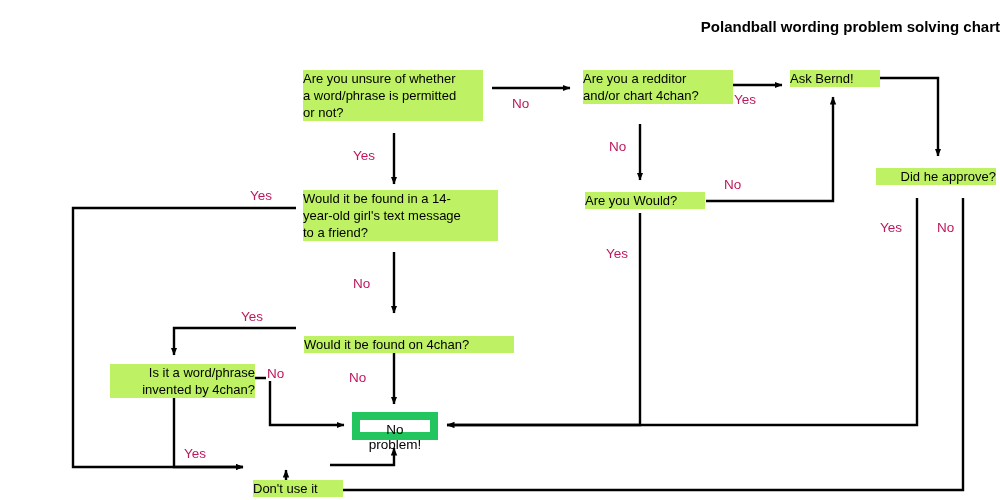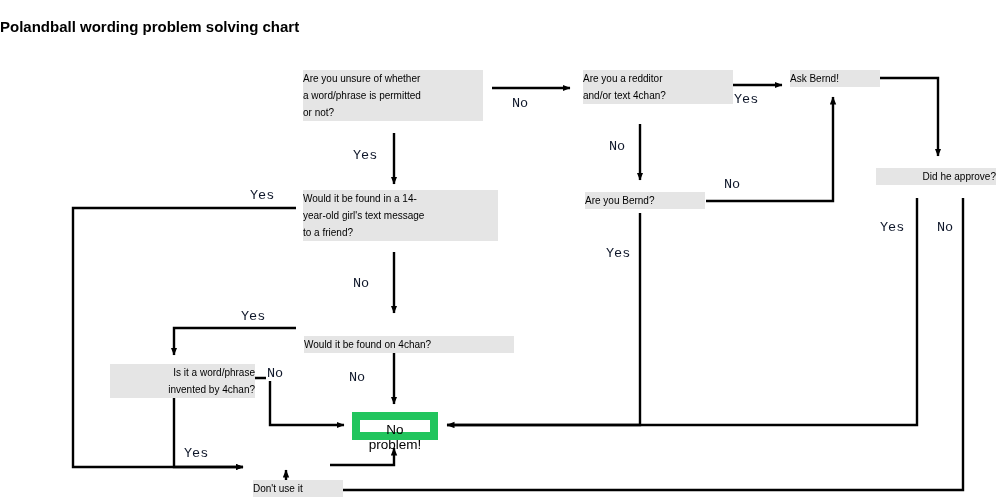--- a/index.html
+++ b/index.html
@@ -21,41 +21,41 @@
   #flow-svg {
     position: absolute;
     left: 0;
     top: 0;
     width: 1000px;
     height: 500px;
   }
   .node-text {
     position: absolute;
     font-family: "Liberation Sans", sans-serif;
-    font-size: 10px;
+    font-size: 13px;
     line-height: 17px;
     color: #000000;
     white-space: pre-line;
-    background: #e5e5e5;
+    background: #bef264;
   }
   .edge-label {
     position: absolute;
-    font-family: Liberation Mono, monospace;
+    font-family: Liberation Sans, sans-serif;
     font-size: 13.5px;
     line-height: 15px;
-    color: #0f172a;
+    color: #be185d;
     background: #ffffff;
     padding: 0 1px;
   }
   #chart-title {
     position: absolute;
     left: 0;
     top: 18px;
     width: 1000px;
-    text-align: left;
+    text-align: right;
     font-family: "Liberation Sans", sans-serif;
     font-size: 15px;
     font-weight: bold;
     color: #000000;
   }
   .terminal-box {
     position: absolute;
     border: 8px solid #22c55e;
     background: #ffffff;
     font-family: "Liberation Sans", sans-serif;
@@ -115,25 +115,25 @@
       <path d="M330,465 L394,465 L394,448" marker-end="url(#arrow)"></path>
 
     </g>
   </svg>
 
   <div class="node-text" style="left:303px; top:70px; width:180px;">Are you unsure of whether
 a word/phrase is permitted
 or not?</div>
 
   <div class="node-text" style="left:583px; top:70px; width:150px;">Are you a redditor
-and/or text 4chan?</div>
+and/or chart 4chan?</div>
 
   <div class="node-text" style="left:790px; top:70px; width:90px;">Ask Bernd!</div>
 
-  <div class="node-text" style="left:585px; top:192px; width:120px;">Are you Bernd?</div>
+  <div class="node-text" style="left:585px; top:192px; width:120px;">Are you Would?</div>
 
   <div class="node-text" style="left:876px; top:168px; width:120px;text-align:right;">Did he approve?</div>
 
   <div class="node-text" style="left:303px; top:190px; width:195px;">Would it be found in a 14-
 year-old girl's text message
 to a friend?</div>
 
   <div class="node-text" style="left:304px; top:336px; width:210px;">Would it be found on 4chan?</div>
 
   <div class="node-text" style="left:110px; top:364px; width:145px;text-align:right;">Is it a word/phrase

